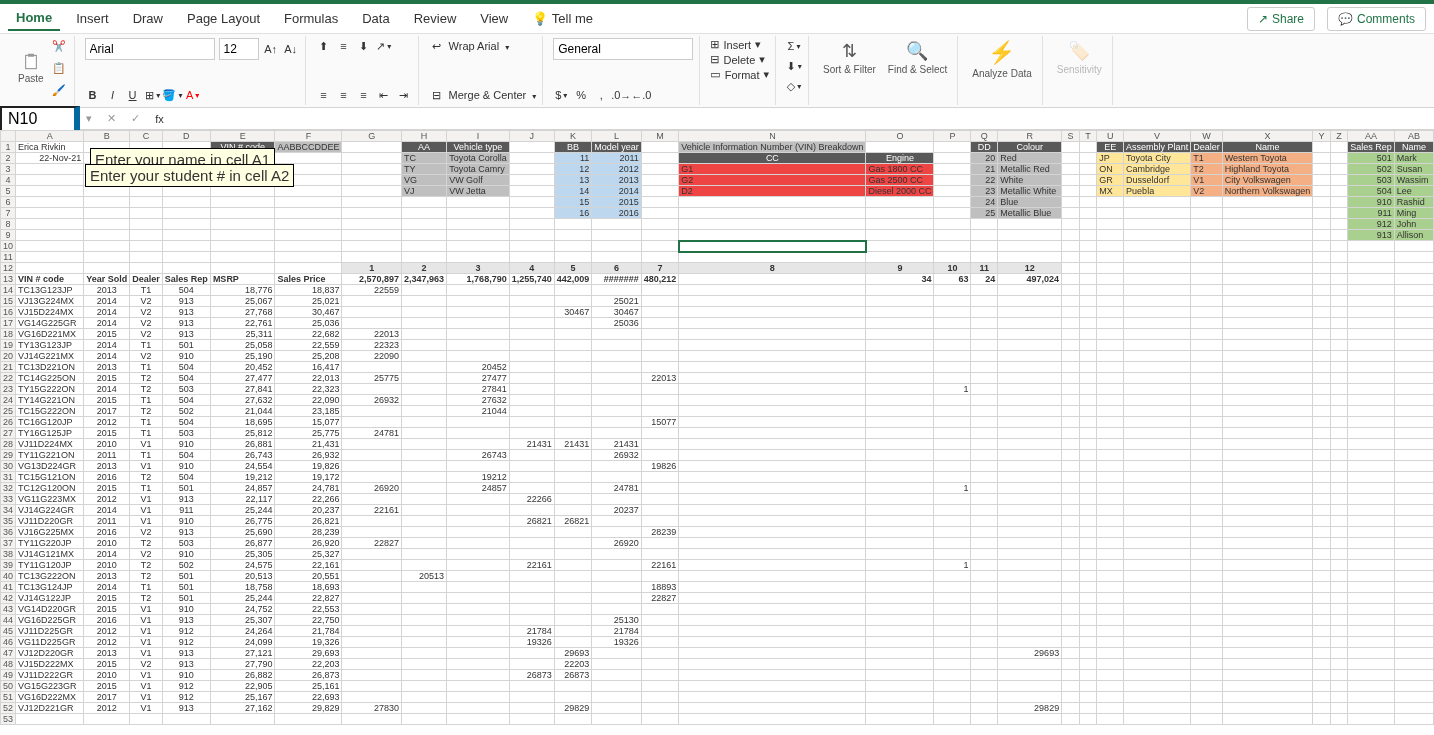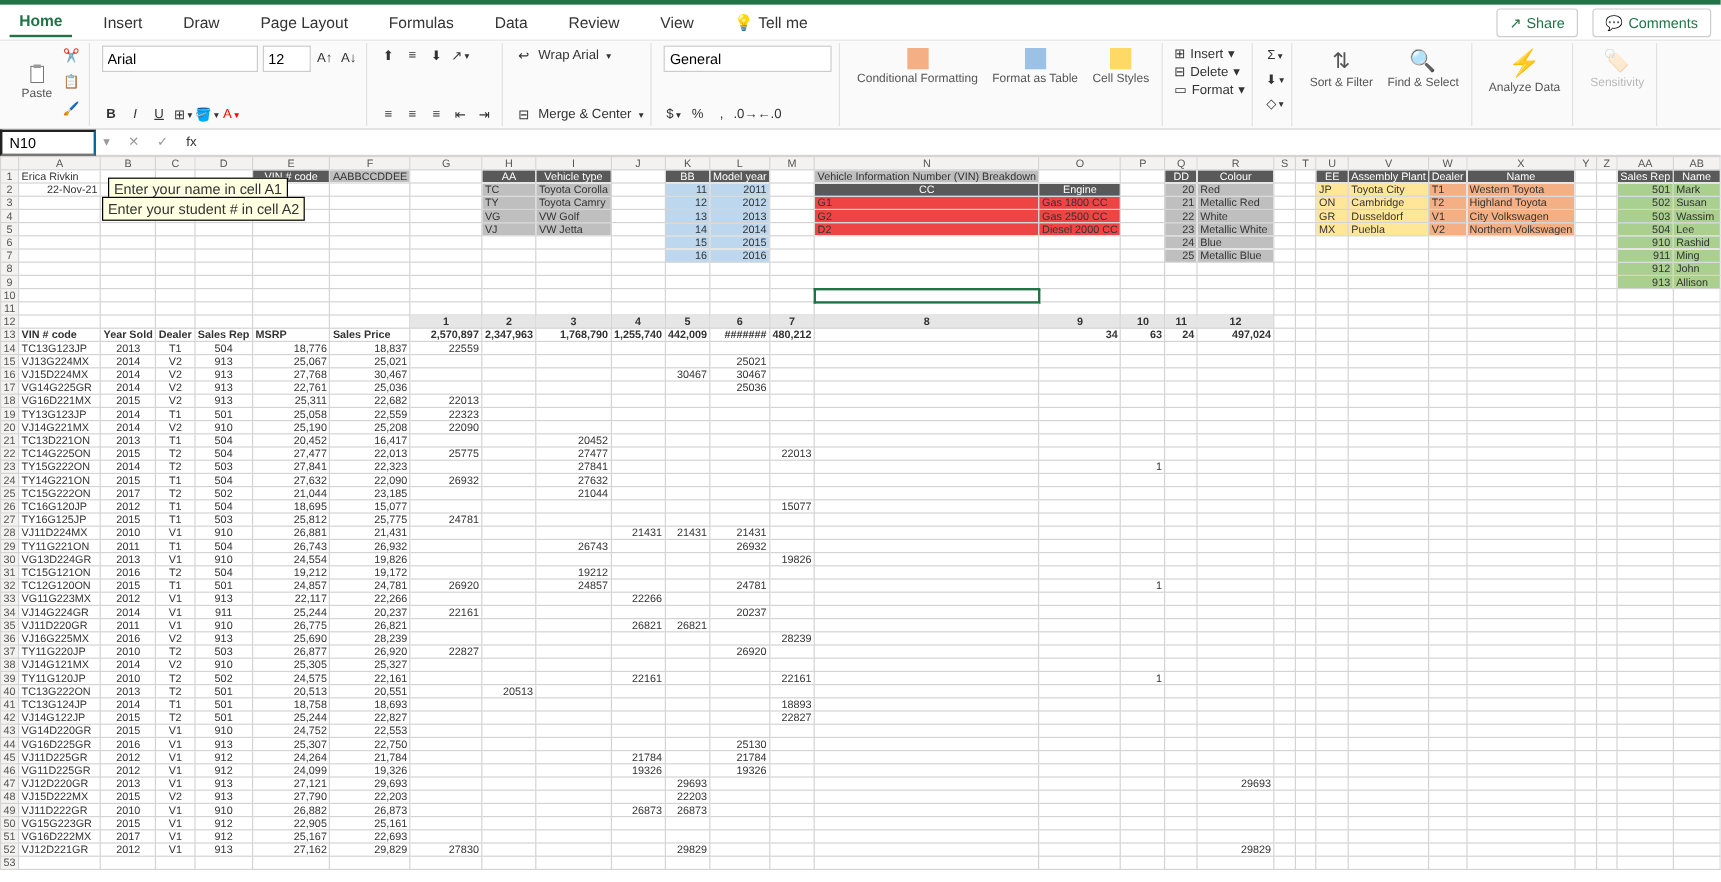--- a/index.html
+++ b/index.html
@@ -1,52 +1,52 @@
 <!DOCTYPE html>
 <html><head>
 <meta charset="utf-8">
 <style>
 *{margin:0;padding:0;box-sizing:border-box;font-family:'Segoe UI',Arial,sans-serif}
 body{background:#fff;font-size:11px;color:#333;overflow:hidden;width:1434px;height:735px}
 .titlebar{height:4px;background:#217346}
-.tabs{display:flex;align-items:center;height:30px;background:#fff;border-bottom:1px solid #e0e0e0;padding:0 8px;gap:18px}
+.tabs{display:flex;align-items:center;height:30px;background:#fff;border-bottom:1px solid #e0e0e0;padding:0 8px;gap:8px}
 .tab{padding:4px 8px;font-size:13px;cursor:pointer;color:#333}
 .tab.active{font-weight:600;border-bottom:2px solid #217346;color:#217346}
 .tab-right{margin-left:auto;display:flex;gap:12px;align-items:center}
 .rbtn{display:flex;align-items:center;gap:4px;padding:4px 10px;border:1px solid #ccc;border-radius:3px;font-size:12px;color:#217346;cursor:pointer}
 .ribbon{display:flex;height:74px;background:#fafafa;border-bottom:1px solid #d4d4d4;padding:2px 8px;gap:4px}
 .group{display:flex;flex-direction:column;justify-content:space-between;padding:2px 6px;border-right:1px solid #e0e0e0}
 .grow{display:flex;gap:4px;align-items:center}
 .ibtn{display:flex;flex-direction:column;align-items:center;justify-content:center;padding:2px 4px;font-size:10px;color:#555;gap:2px;cursor:pointer}
 .ibtn svg,.ibtn .ico{width:18px;height:18px}
 .big{width:36px;height:36px}
 .sel{border:1px solid #ccc;background:#fff;padding:2px 4px;font-size:12px;height:22px}
 .fontname{width:130px}
 .fontsize{width:40px}
 .small-ico{width:16px;height:16px;display:inline-flex;align-items:center;justify-content:center;cursor:pointer}
 .drop::after{content:"▾";font-size:8px;margin-left:2px}
 .namebox-row{display:flex;height:22px;border-bottom:1px solid #d4d4d4;align-items:center}
-.namebox{width:80px;border-right:2px solid #0369a1;padding:2px 6px;font-size:12px}
+.namebox{width:80px;border-right:6px solid #0369a1;padding:2px 6px;font-size:16px}
 .fx-area{display:flex;align-items:center;gap:8px;padding:0 6px}
 .grid-wrap{position:relative;width:1434px;height:605px;overflow:auto}
 table.sheet{border-collapse:collapse;table-layout:fixed;font-size:9px}
 table.sheet th,table.sheet td{border:1px solid #d4d4d4;padding:0 2px;height:10.5px;overflow:hidden;white-space:nowrap;text-overflow:clip}
 table.sheet th{background:#f3f2f1;font-weight:normal;color:#555;font-size:9px;text-align:center}
 .rowhead{background:#f3f2f1;text-align:center;width:14px;font-size:8px;color:#666}
 .corner{background:#f3f2f1;width:14px}
 .c-grey{background:#bfbfbf}
 .c-blue{background:#bdd7ee}
 .c-green{background:#ef4444}
 .c-yel{background:#ffe699}
 .c-orange{background:#f4b084}
 .c-green2{background:#a9d08e}
 .c-dark{background:#595959;color:#fff}
 .c-hdr{background:#e7e6e6;font-weight:bold}
 .sel-cell{border:2px solid #217346 !important}
-.note{position:absolute;background:#ffffe1;border:1px solid #000;font-size:12px;padding:2px 4px;z-index:10}
+.note{position:absolute;background:#ffffe1;border:1px solid #000;font-size:15px;padding:2px 4px;z-index:10}
 .r{text-align:right}
 .c{text-align:center}
 .b{font-weight:bold}
 </style>
 </head>
 <body>
 
 <div class="titlebar"></div>
 
 <div class="tabs">
@@ -131,42 +131,20 @@
       </div>
     <div class="grow">
       <span class="small-ico drop">$</span>
       <span class="small-ico">%</span>
       <span class="small-ico">,</span>
       <span class="small-ico">.0→</span>
       <span class="small-ico">←.0</span>
     </div>
   </div>
   <div class="group">
-    <div class="grow">
-      <div class="ibtn">
-          <svg class="ico" viewBox="0 0 16 16">
-            <rect width="16" height="16" fill="#f4b084"></rect>
-          </svg>
-          <span>Conditional Formatting</span>
-        </div>
-      <div class="ibtn">
-          <svg class="ico" viewBox="0 0 16 16">
-            <rect width="16" height="16" fill="#9bc2e6"></rect>
-          </svg>
-          <span>Format as Table</span>
-        </div>
-      <div class="ibtn">
-          <svg class="ico" viewBox="0 0 16 16">
-            <rect width="16" height="16" fill="#ffd966"></rect>
-          </svg>
-          <span>Cell Styles</span>
-        </div>
-    </div>
-  </div>
-  <div class="group">
     <div style="display:flex;flex-direction:column;gap:2px">
       <div class="grow">⊞ <span>Insert</span> ▾</div>
       <div class="grow">⊟ <span>Delete</span> ▾</div>
       <div class="grow">▭ <span>Format</span> ▾</div>
     </div>
   </div>
   <div class="group">
     <div style="display:flex;flex-direction:column;gap:4px">
       <span class="small-ico drop">Σ</span>
       <span class="small-ico drop">⬇</span>

